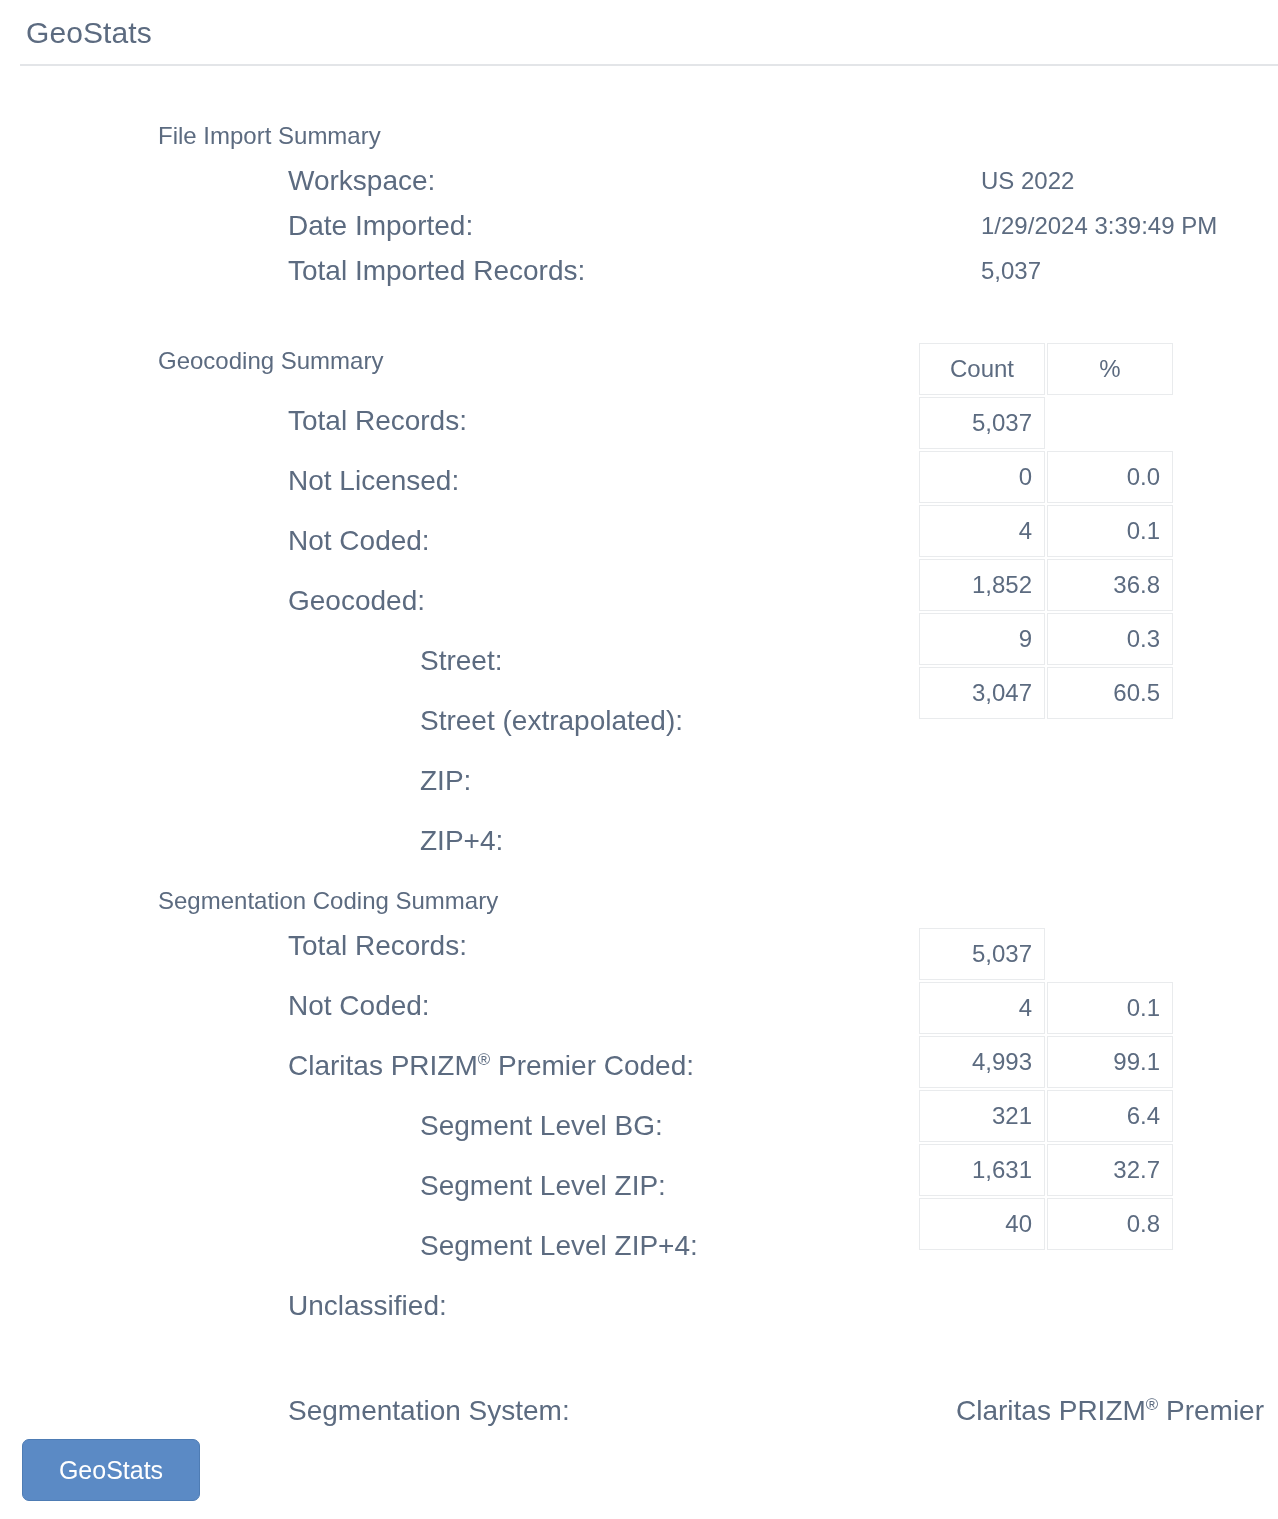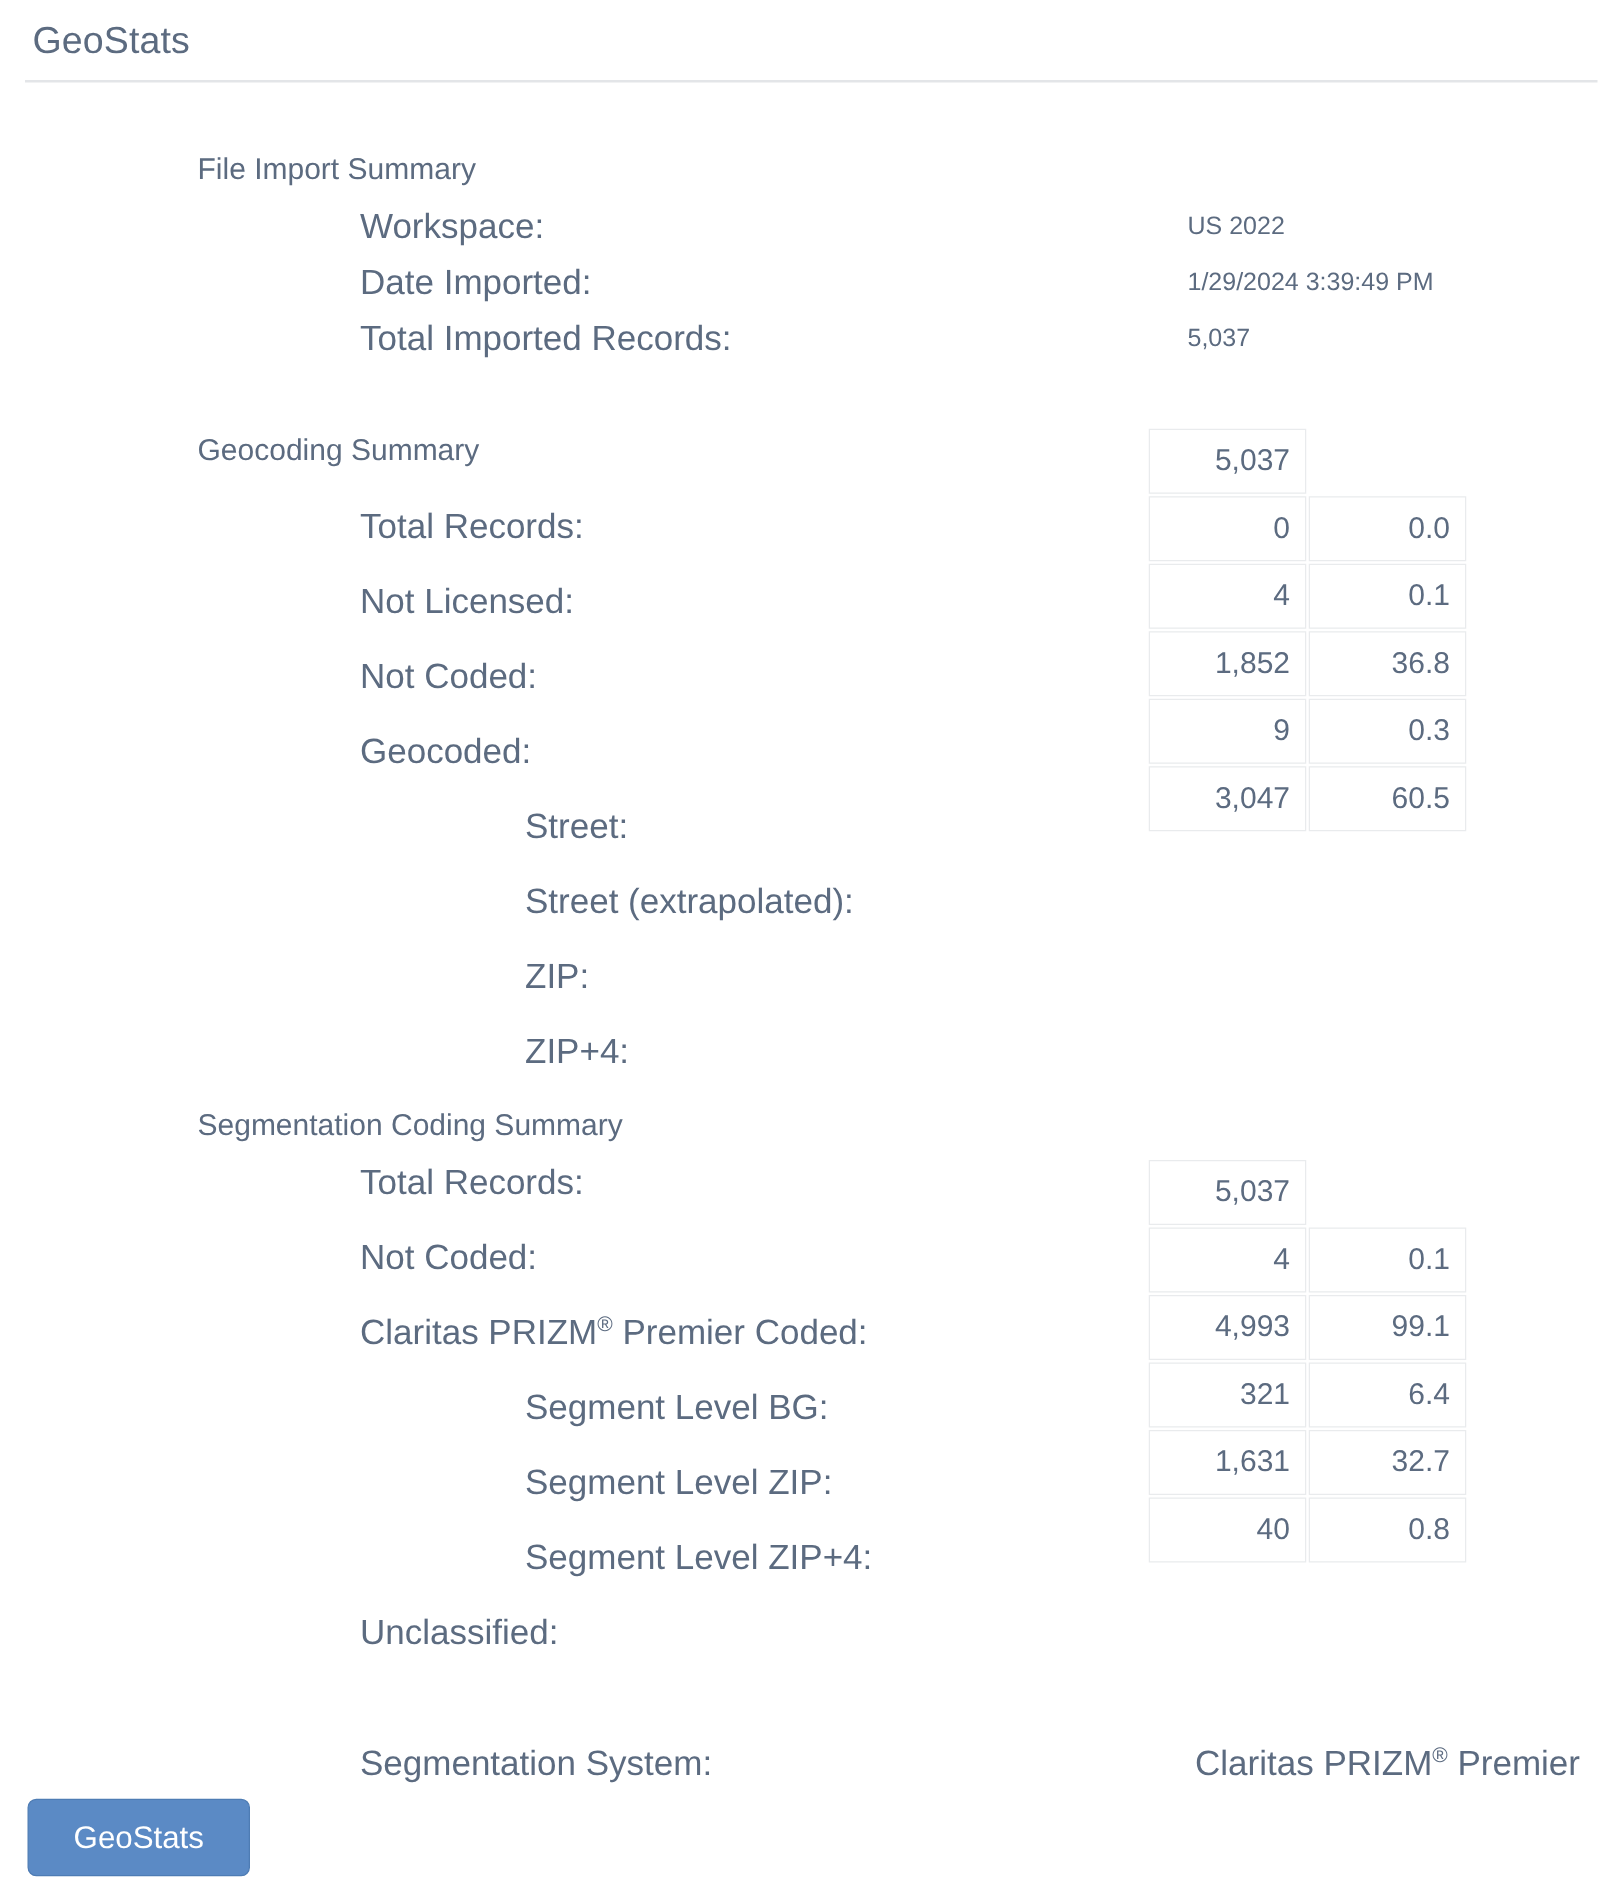--- a/index.html
+++ b/index.html
@@ -61,24 +61,24 @@
     position: absolute;
     right: 14px;
     height: 40px;
     line-height: 40px;
     font-size: 28px;
     text-align: right;
     white-space: nowrap;
   }
   .value-left {
     position: absolute;
-    left: 950px;
+    left: 981px;
     height: 40px;
     line-height: 40px;
-    font-size: 20px;
+    font-size: 24px;
     white-space: nowrap;
   }
 
   sup {
     font-size: 0.6em;
     vertical-align: super;
     line-height: 0;
   }
 
   
@@ -154,20 +154,24 @@
 <div class="row lvl1" style="top:461px">Not Licensed:</div>
 <div class="row lvl1" style="top:521px">Not Coded:</div>
 <div class="row lvl1" style="top:581px">Geocoded:</div>
 <div class="row lvl2" style="top:641px">Street:</div>
 <div class="row lvl2" style="top:701px">Street (extrapolated):</div>
 <div class="row lvl2" style="top:761px">ZIP:</div>
 <div class="row lvl2" style="top:821px">ZIP+4:</div>
 
 <table class="stats-table" id="geocoding-table" style="top:341px">
   <tbody>
+      <tr>
+    <th>Count</th>
+    <th>%</th>
+  </tr>
   <tr>
     <td>5,037</td>
     <td class="blank"></td>
   </tr>
   <tr>
     <td>0</td>
     <td>0.0</td>
   </tr>
   <tr>
     <td>4</td>

